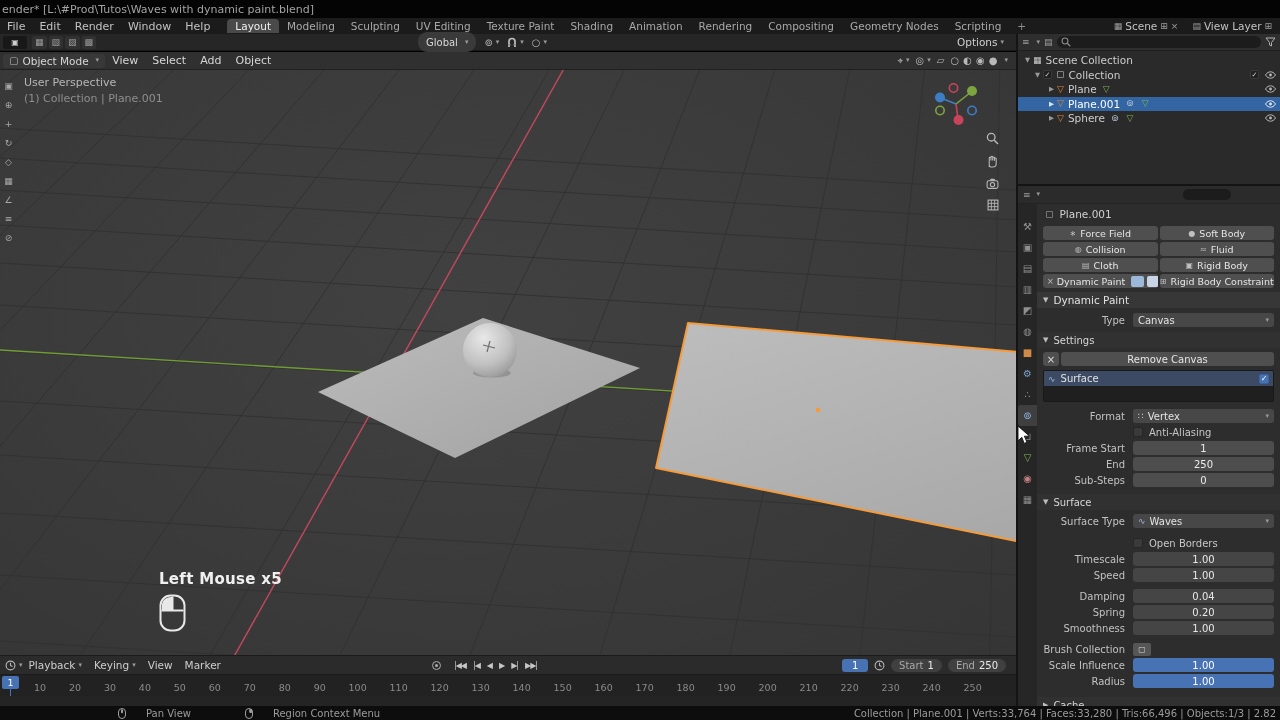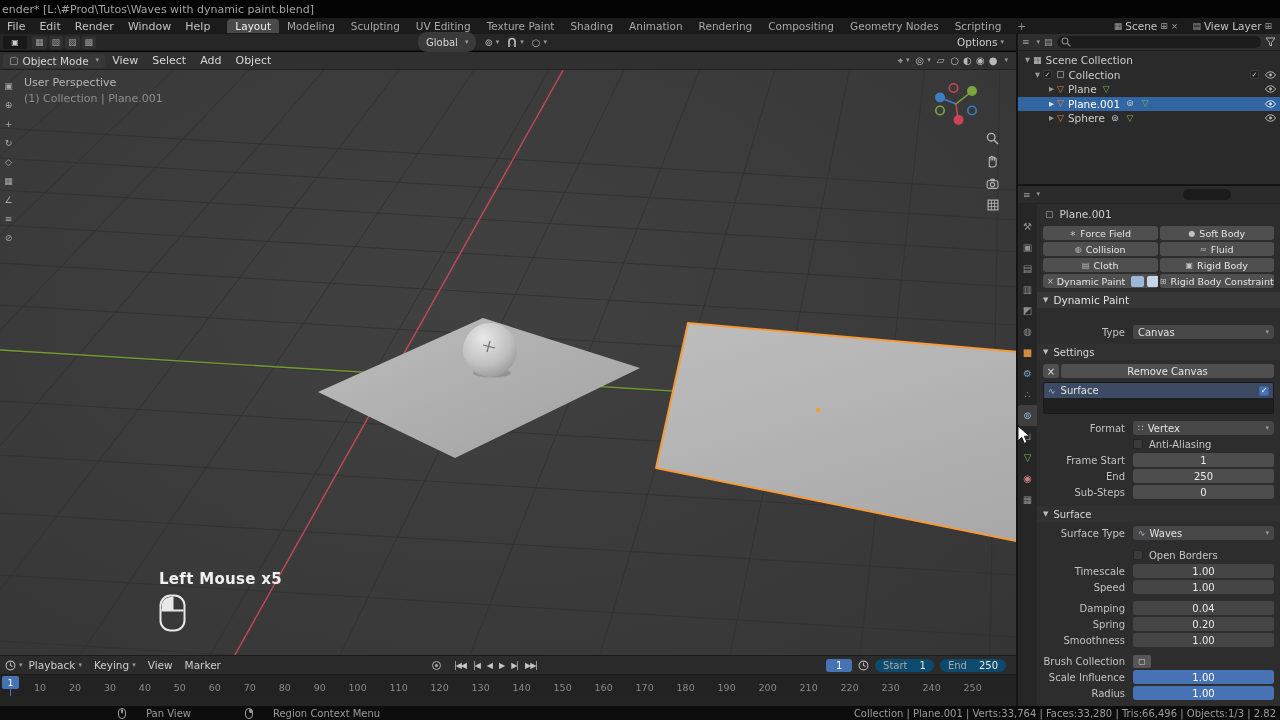--- a/index.html
+++ b/index.html
@@ -71,22 +71,22 @@
              border-bottom:1px solid #1b1b1b;display:flex;align-items:center;font-size:10.5px;color:#cdcdcd}
   .tlmenu{padding:0 6px;display:flex;align-items:center}
   #tl-transport{position:absolute;left:432px;display:flex;align-items:center;gap:7px}
   .tbtn{font-size:8px;color:#c6c6c6;letter-spacing:-1px}
   #autokey{width:9px;height:9px;border:1.5px solid #ababab;border-radius:50%;display:flex;
            align-items:center;justify-content:center;margin-right:6px}
   #autokey i{width:3px;height:3px;background:#ababab;border-radius:50%}
   #tl-right{margin-left:auto;display:flex;align-items:center;gap:6px;margin-right:10px}
   .cframe{background:#4772b3;color:#fff;border-radius:3px;width:26px;height:13px;display:flex;
           align-items:center;justify-content:center;font-size:10px}
-  .tl-pill{background:#0c4a6e;border-radius:8px;height:13px;padding:0 8px;display:flex;
-           align-items:center;gap:12px;font-size:10px}
+  .tl-pill{background:#404040;border-radius:8px;height:13px;padding:0 8px;display:flex;
+           align-items:center;gap:4px;font-size:10px}
   .tl-pill .lab{color:#a8a8a8}.tl-pill .val{color:#e9e9e9}
   #tl-ruler{position:relative;height:21px;background:#222}
   #ruler-nums{position:absolute;left:34px;right:34px;bottom:3px;display:flex;
               justify-content:space-between;font-size:9.5px;color:#8a8a8a}
   #playhead{position:absolute;left:2px;top:1px;width:17px}
   #playhead .ph-box{background:#4772b3;color:#fff;font-size:9.5px;border-radius:2px;height:13px;
                     display:flex;align-items:center;justify-content:center}
   #playhead .ph-line{width:1px;height:7px;background:#4772b3;margin-left:8px}
 
   
@@ -618,21 +618,21 @@
             <div class="pbtn">
               <span class="pico">⊞</span>
               <span>Rigid Body Constraint</span>
             </div>
           </div>
 
           <div class="phead">
             <span class="pcaret">▼</span>
             <span>Dynamic Paint</span>
           </div>
-          <div class="prow" style="margin-top:16px">
+          <div class="prow" style="margin-top:4px">
             <span class="plabel">Type</span>
             <div class="pctl">
               <div class="dd2">
                 <span>Canvas</span>
                 <span class="spacer"></span>
                 <span class="caret">▾</span>
               </div>
             </div>
           </div>
 

